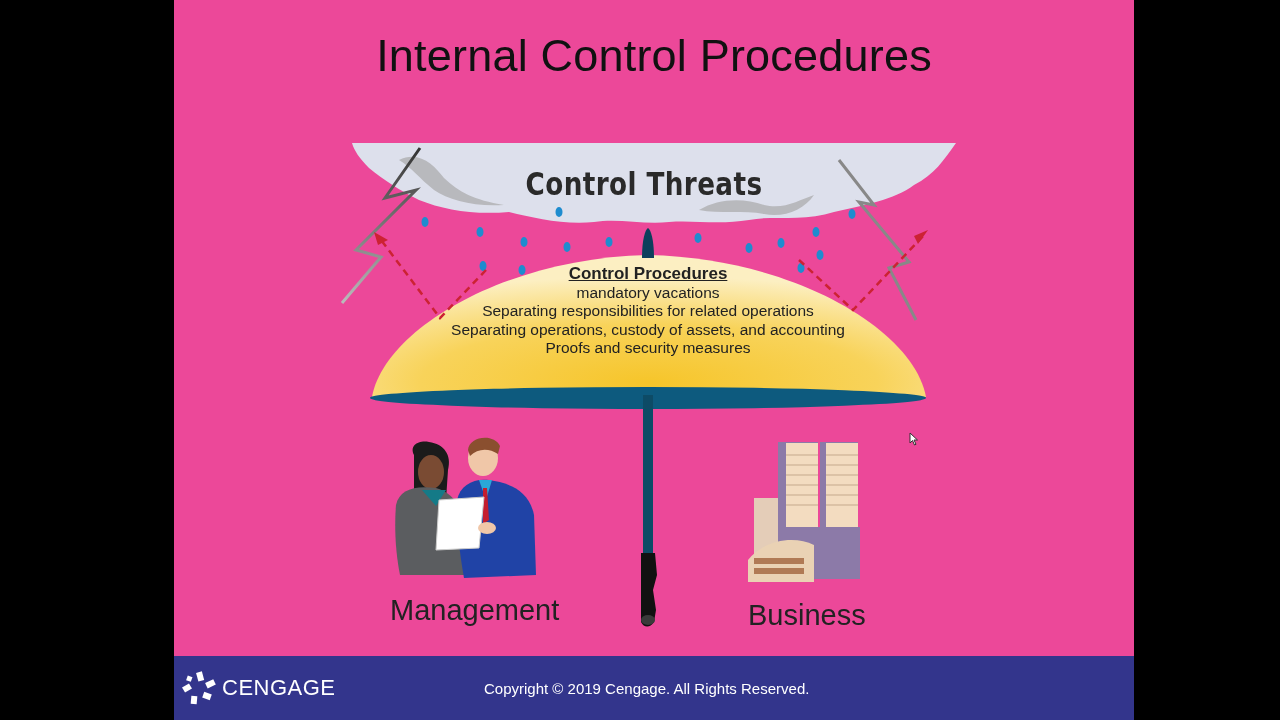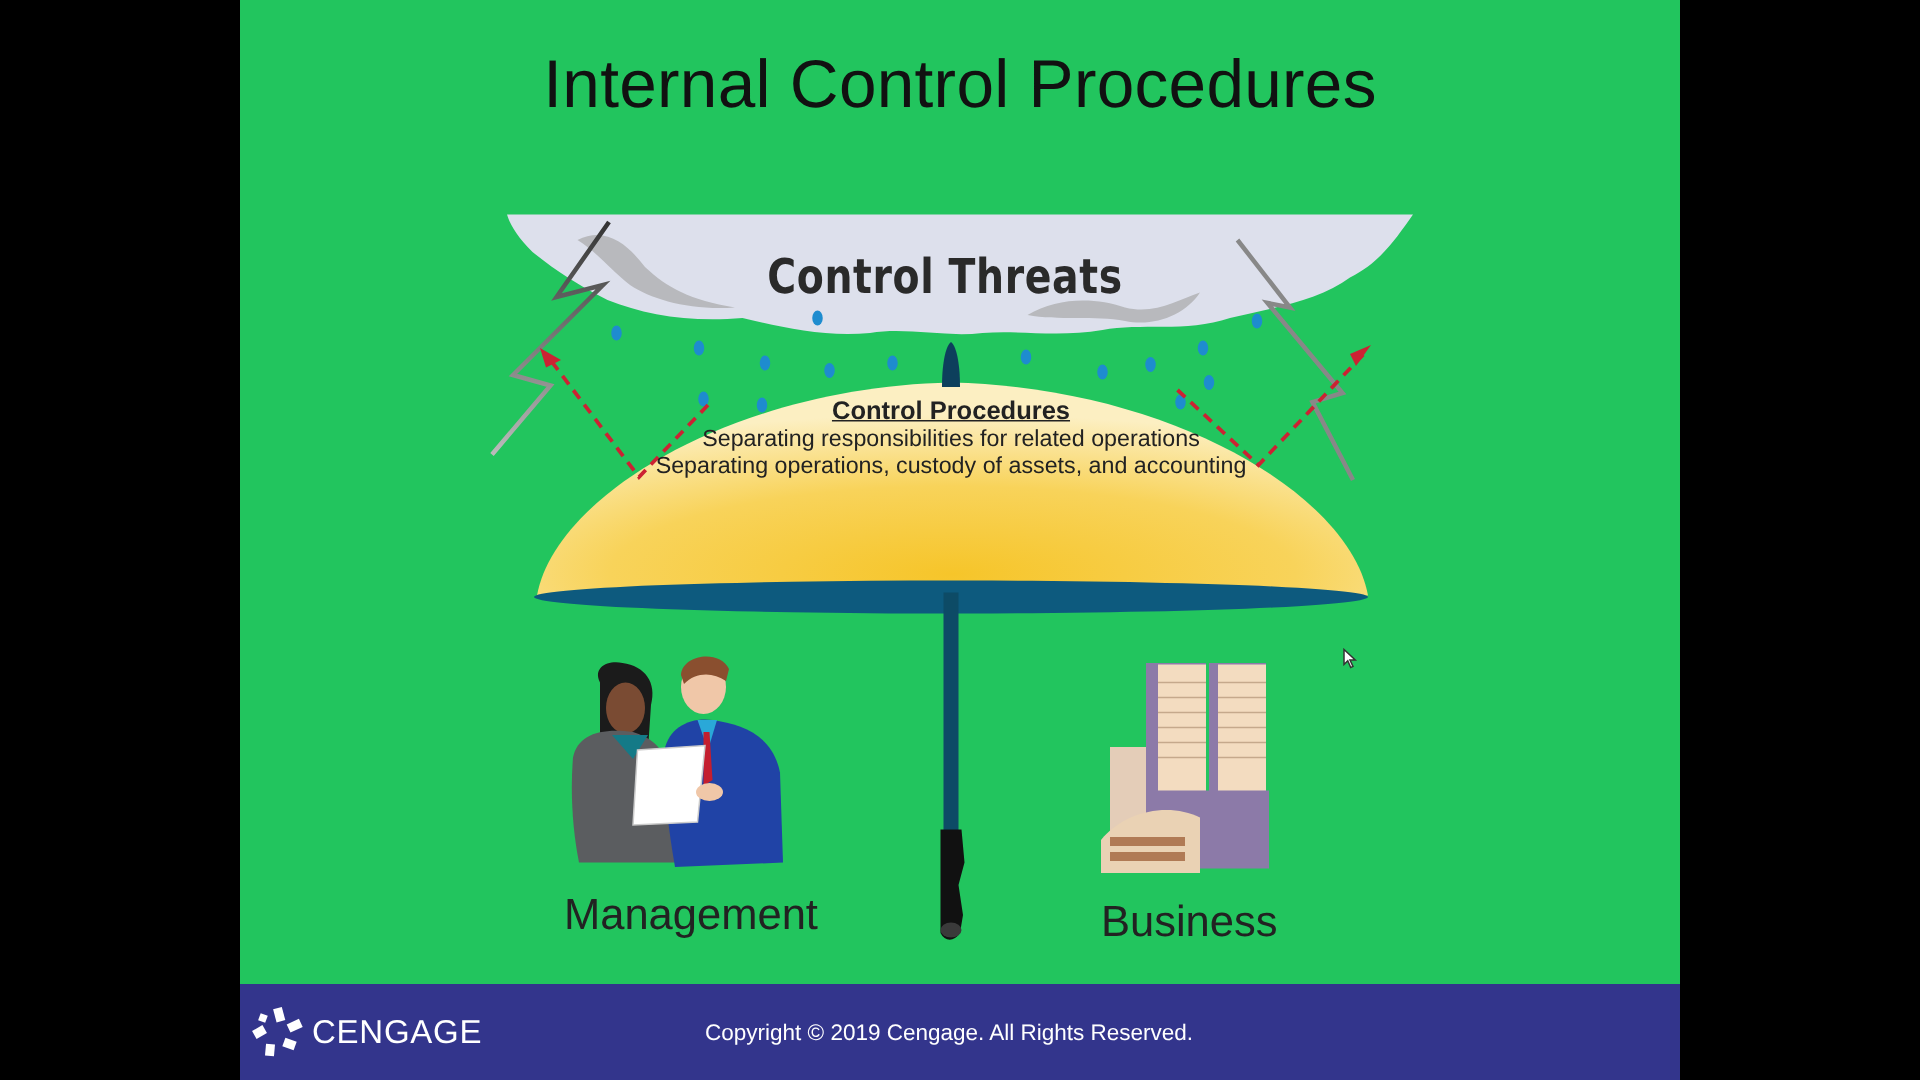--- a/index.html
+++ b/index.html
@@ -1,17 +1,17 @@
 <!DOCTYPE html>
 <html><head>
 <meta charset="utf-8">
 <style>
   html, body { margin:0; padding:0; }
   body { width:1280px; height:720px; background:#000; position:relative; overflow:hidden; font-family:"Liberation Sans", sans-serif; }
-  .slide { position:absolute; left:160px; top:0; width:960px; height:720px; background:#22c55e; }
+  .slide { position:absolute; left:174px; top:0; width:960px; height:720px; background:#ec4899; }
   .title { position:absolute; left:0; top:30px; width:960px; text-align:center; font-size:45px; color:#111; font-family:"Liberation Sans", sans-serif; letter-spacing:0.2px; }
   .art { position:absolute; left:0; top:0; width:960px; height:656px; }
   .threats { position:absolute; left:300px; top:165px; width:340px; text-align:center; font-family:"DejaVu Sans", sans-serif; font-weight:bold; font-size:32px; color:#2a2a2a; transform:scaleX(0.82); letter-spacing:0.5px; }
   .proc-block { position:absolute; left:240px; top:264px; width:468px; text-align:center; color:#222; font-size:15.5px; line-height:18.3px; }
   .proc-title { font-weight:bold; font-size:17px; line-height:20px;text-decoration:underline; }
   .label { position:absolute; font-size:29px; color:#222; }
   .lbl-mgmt { left:216px; top:594px; }
   .lbl-biz { left:574px; top:599px; }
   .footer { position:absolute; left:0; top:656px; width:960px; height:64px; background:#33358c; }
   .logo { position:absolute; left:8px; top:16px; height:32px; display:flex; align-items:center; }
@@ -126,22 +126,24 @@
       <path d="M574,560 C590,540 620,535 640,545 L640,582 L574,582 Z" fill="#ead2b4"></path>
       <rect x="580" y="558" width="50" height="6" fill="#b07a55"></rect>
       <rect x="580" y="568" width="50" height="6" fill="#b07a55"></rect>
     </g>
   </svg>
 
   <div class="threats">Control Threats</div>
 
   <div class="proc-block">
     <div class="proc-title">Control Procedures</div>
+    <div>mandatory vacations</div>
     <div>Separating responsibilities for related operations</div>
     <div>Separating operations, custody of assets, and accounting</div>
+    <div>Proofs and security measures</div>
   </div>
 
   <div class="label lbl-mgmt">Management</div>
   <div class="label lbl-biz">Business</div>
 
   <svg class="cursor" width="10" height="14" viewBox="0 0 10 14">
     <path d="M1,1 L1,11 L3.5,8.5 L5.5,13 L7,12.3 L5,8 L8.5,8 Z" fill="#fff" stroke="#333" stroke-width="1"></path>
   </svg>
 
   <div class="footer">

